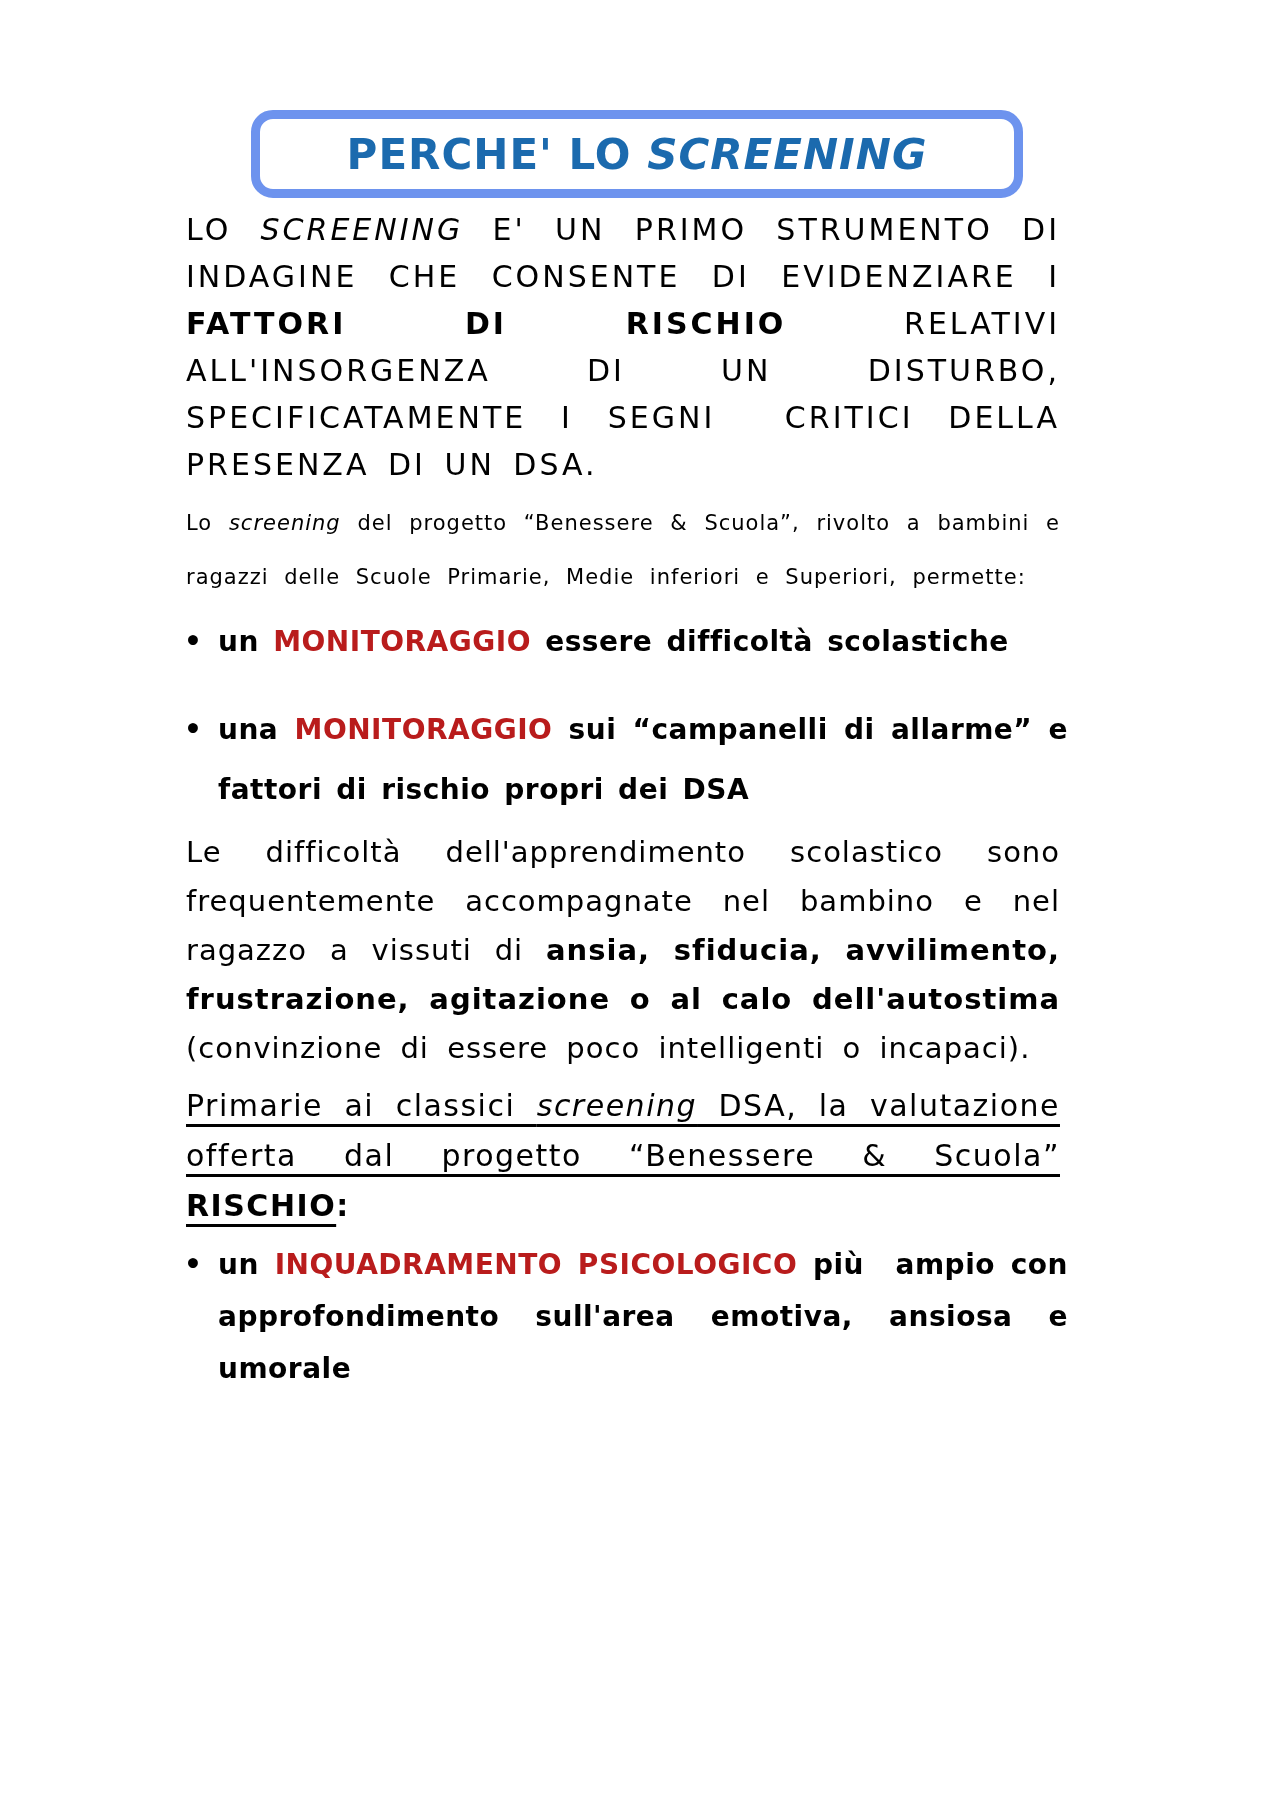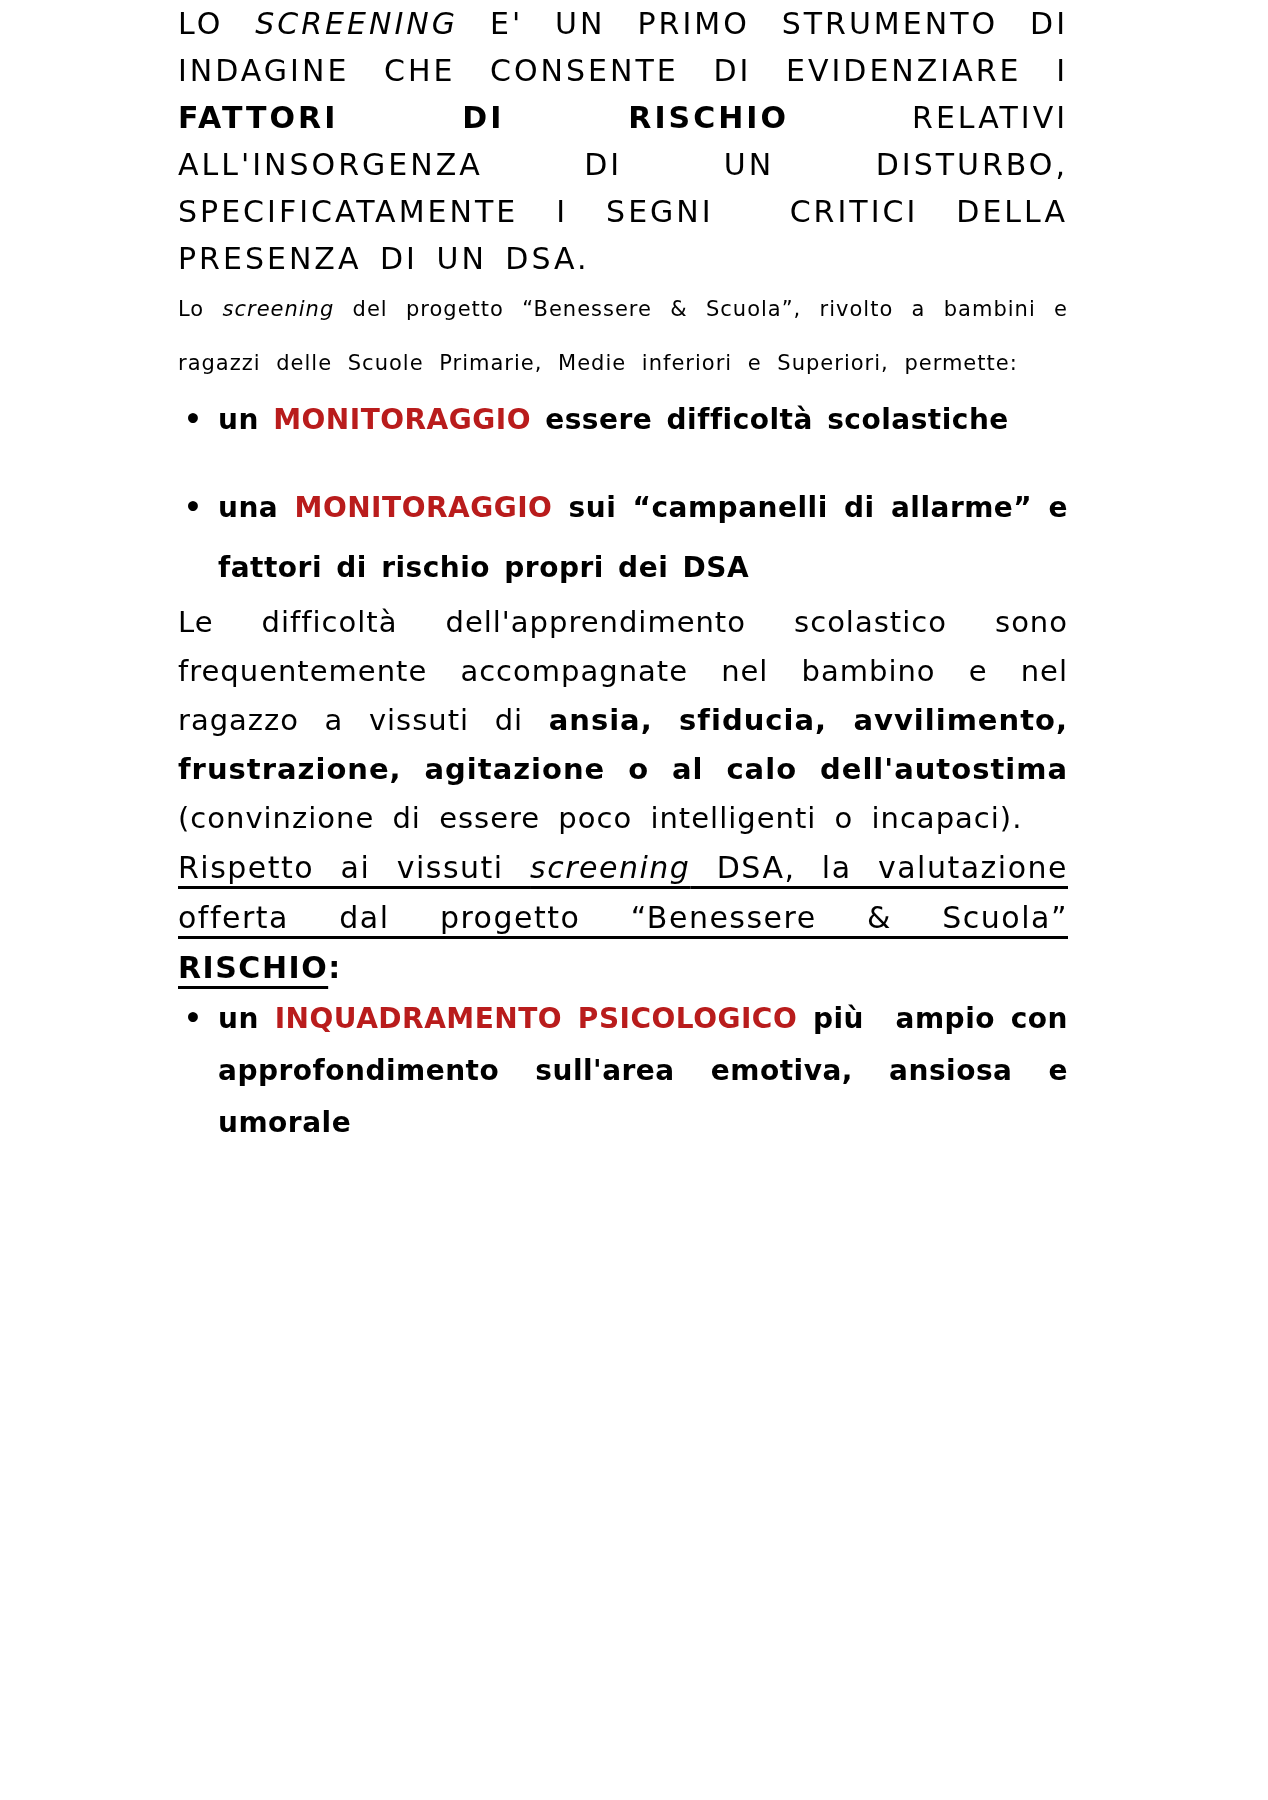--- a/index.html
+++ b/index.html
@@ -40,21 +40,21 @@
     font-weight: bold;
     color: #1b6aae;
     letter-spacing: 1px;
     white-space: nowrap;
   }
 
   .it { font-style: italic; }
   .b  { font-weight: bold; }
   .red { color: #b91c1c; }
 
-  p.para { margin: 0; text-align: justify; }
+  p.para { margin: 8px; text-align: justify; }
 
   .para-caps {
     margin-top: 46px;
     font-size: 30px;
     line-height: 47px;
     letter-spacing: 3px;
     word-spacing: 6px;
   }
   .para-progetto {
     margin-top: 76px;
@@ -113,33 +113,36 @@
     letter-spacing: 0.5px;
     word-spacing: 4px;
   }
 </style>
 </head>
 <body>
 
 <div class="page">
   <div class="content">
 
+    <div class="title-box box-1">
+      <h1 class="box-title"><span>PERCHE' LO </span><span class="it">SCREENING</span></h1>
+    </div>
 
     <p class="para para-caps"><span>LO </span><span class="it">SCREENING</span><span> E' UN PRIMO STRUMENTO DI INDAGINE CHE CONSENTE DI EVIDENZIARE I </span><span class="b">FATTORI DI RISCHIO</span><span> RELATIVI ALL'INSORGENZA DI UN DISTURBO, SPECIFICATAMENTE I SEGNI &nbsp;CRITICI DELLA PRESENZA DI UN DSA.</span></p>
 
     <p class="para para-progetto"><span>Lo </span><span class="it">screening</span><span> del progetto “Benessere &amp; Scuola”, rivolto a bambini e ragazzi delle Scuole Primarie, Medie inferiori e Superiori, permette:</span></p>
 
     <ul class="bullets bullets-1">
       <li><span class="dot">•</span><span>un </span><span class="red">MONITORAGGIO</span><span> essere difficoltà scolastiche</span></li>
       <li><span class="dot">•</span><span>una </span><span class="red">MONITORAGGIO</span><span> sui “campanelli di allarme” e fattori di rischio propri dei DSA</span></li>
     </ul>
 
 
     <p class="para para-difficolta"><span>Le difficoltà dell'apprendimento scolastico sono frequentemente accompagnate nel bambino e nel ragazzo a vissuti di </span><span class="b">ansia, sfiducia, avvilimento, frustrazione, agitazione o al calo dell'autostima</span><span> (convinzione di essere poco intelligenti o incapaci).</span></p>
 
-    <p class="para para-rispetto"><span class="u-wrap"><span>Rispetto ai vissuti </span><span class="it">screening</span><span> DSA, la valutazione offerta dal progetto “Benessere &amp; Scuola” </span><span class="b">RISCHIO</span></span><span class="b">:</span></p>
+    <p class="para para-rispetto"><span class="u-wrap"><span>Primarie ai classici </span><span class="it">screening</span><span> DSA, la valutazione offerta dal progetto “Benessere &amp; Scuola” </span><span class="b">RISCHIO</span></span><span class="b">:</span></p>
 
     <ul class="bullets bullets-2">
       <li><span class="dot">•</span><span>un </span><span class="red">INQUADRAMENTO PSICOLOGICO</span><span> più &nbsp;ampio con approfondimento sull'area emotiva, ansiosa e umorale</span></li>
     </ul>
 
   </div>
 </div>
 
 </body></html>

